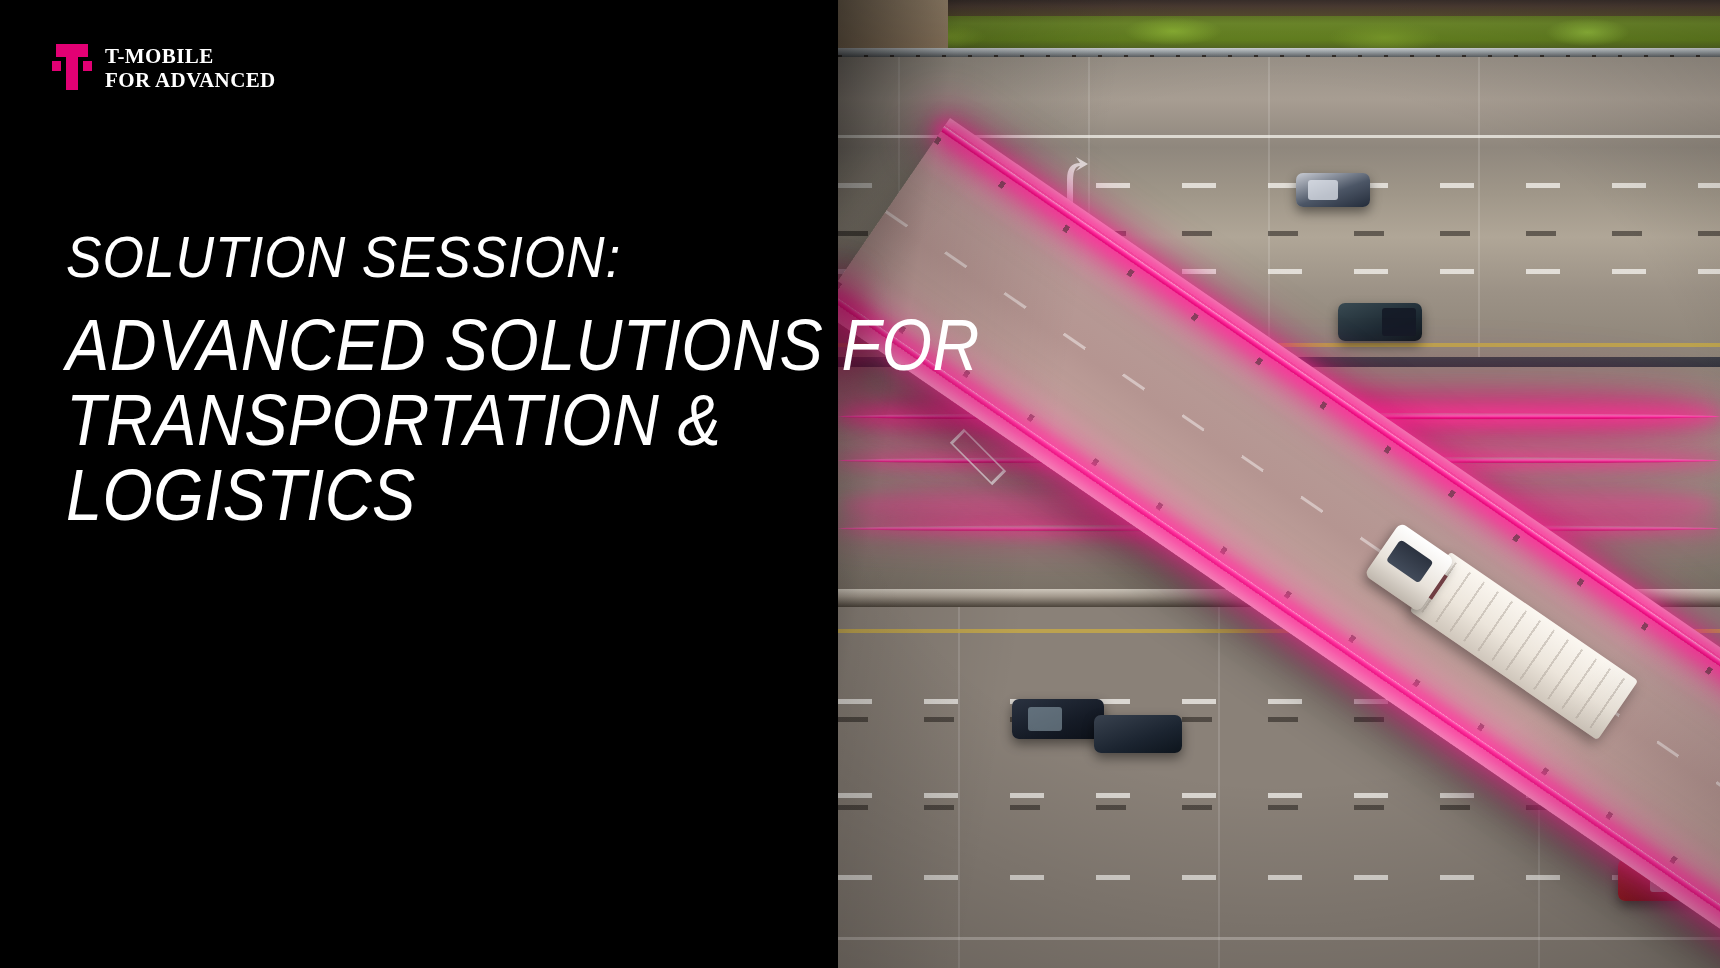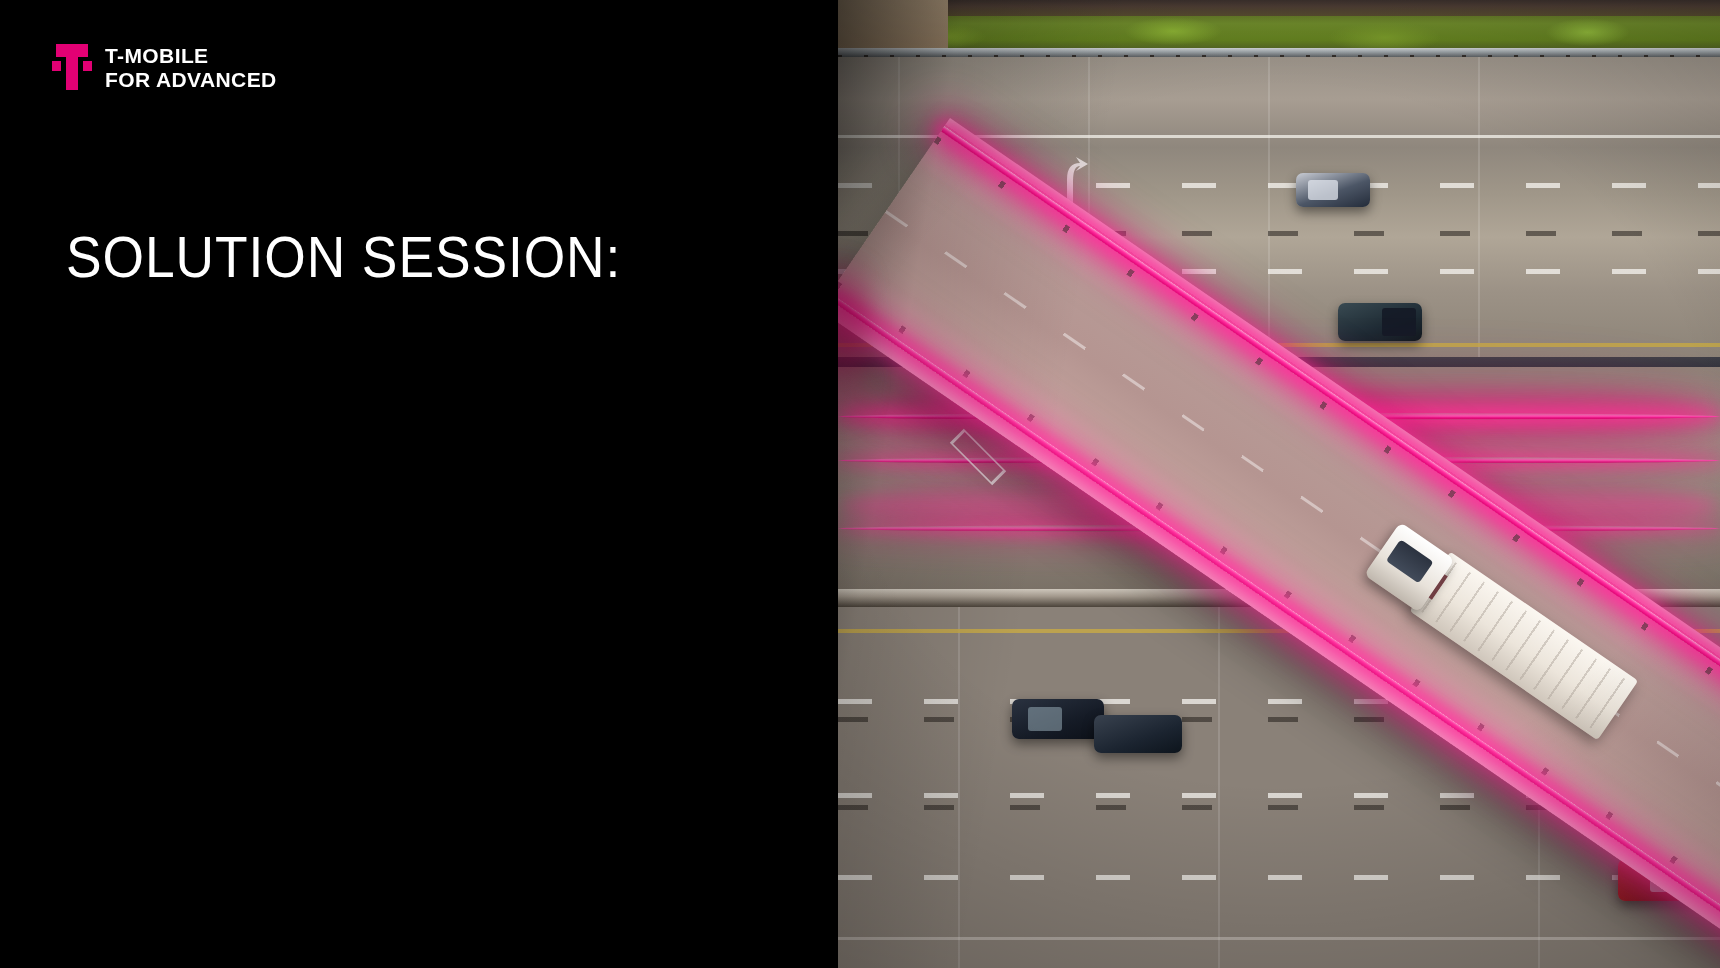--- a/index.html
+++ b/index.html
@@ -135,24 +135,24 @@
   
   #logo{position:absolute;left:52px;top:44px;z-index:10;display:flex;align-items:flex-start;gap:13px;}
   #logo-mark{position:relative;width:40px;height:46px;flex:none;}
   #logo-mark i{position:absolute;background:#e20074;display:block;}
   .m-top{left:4px;top:0;width:32px;height:13px;}
   .m-stem{left:14px;top:0;width:12px;height:46px;}
   .m-dl{left:0;top:17px;width:9px;height:10px;}
   .m-dr{left:31px;top:17px;width:9px;height:10px;}
   #logo-text{display:flex;flex-direction:column;gap:1px;padding-top:1px;}
   #logo-text span{color:#fff;font-weight:bold;letter-spacing:.4px;line-height:1.08;
-    font-size:21px;font-family:Liberation Sans, sans-serif;white-space:nowrap;}
-
-  
-  #copy{position:absolute;left:66px;top:228px;z-index:10;width:1000px;}
+    font-size:21px;font-family:Liberation Serif, serif;white-space:nowrap;}
+
+  
+  #copy{position:absolute;left:66px;top:228px;z-index:10;width:1000px;font-style:italic;}
   .eyebrow{color:#fff;font-size:58px;line-height:1;letter-spacing:1px;font-weight:300;
     font-family:"Liberation Sans Narrow","Liberation Sans",sans-serif;
     transform:scaleX(.92);transform-origin:left center;white-space:nowrap;margin-bottom:22px;}
   .headline{color:#fff;font-size:76px;line-height:.94;letter-spacing:-0.5px;font-weight:bold;
     font-family:"Liberation Sans Narrow","Liberation Sans",sans-serif;
     transform:scaleX(.88);transform-origin:left center;white-space:nowrap;}
   .sub{color:#fff;font-size:72px;line-height:1.04;letter-spacing:.5px;font-weight:300;
     font-family:"Liberation Sans Narrow","Liberation Sans",sans-serif;
     transform:scaleX(.9);transform-origin:left center;white-space:nowrap;}
   #subtitle{margin-top:12px;}
@@ -268,15 +268,20 @@
         <i class="m-stem"></i>
     </div>
     <div id="logo-text">
       <span>T-MOBILE</span>
       <span>FOR ADVANCED</span>
     </div>
   </div>
 
   <div id="copy">
     <div class="eyebrow">SOLUTION SESSION:</div>
+    <div id="subtitle">
+      <div class="sub">ADVANCED SOLUTIONS FOR</div>
+      <div class="sub">TRANSPORTATION &amp;</div>
+      <div class="sub">LOGISTICS</div>
+    </div>
   </div>
 
 </div>
 
 </body></html>

